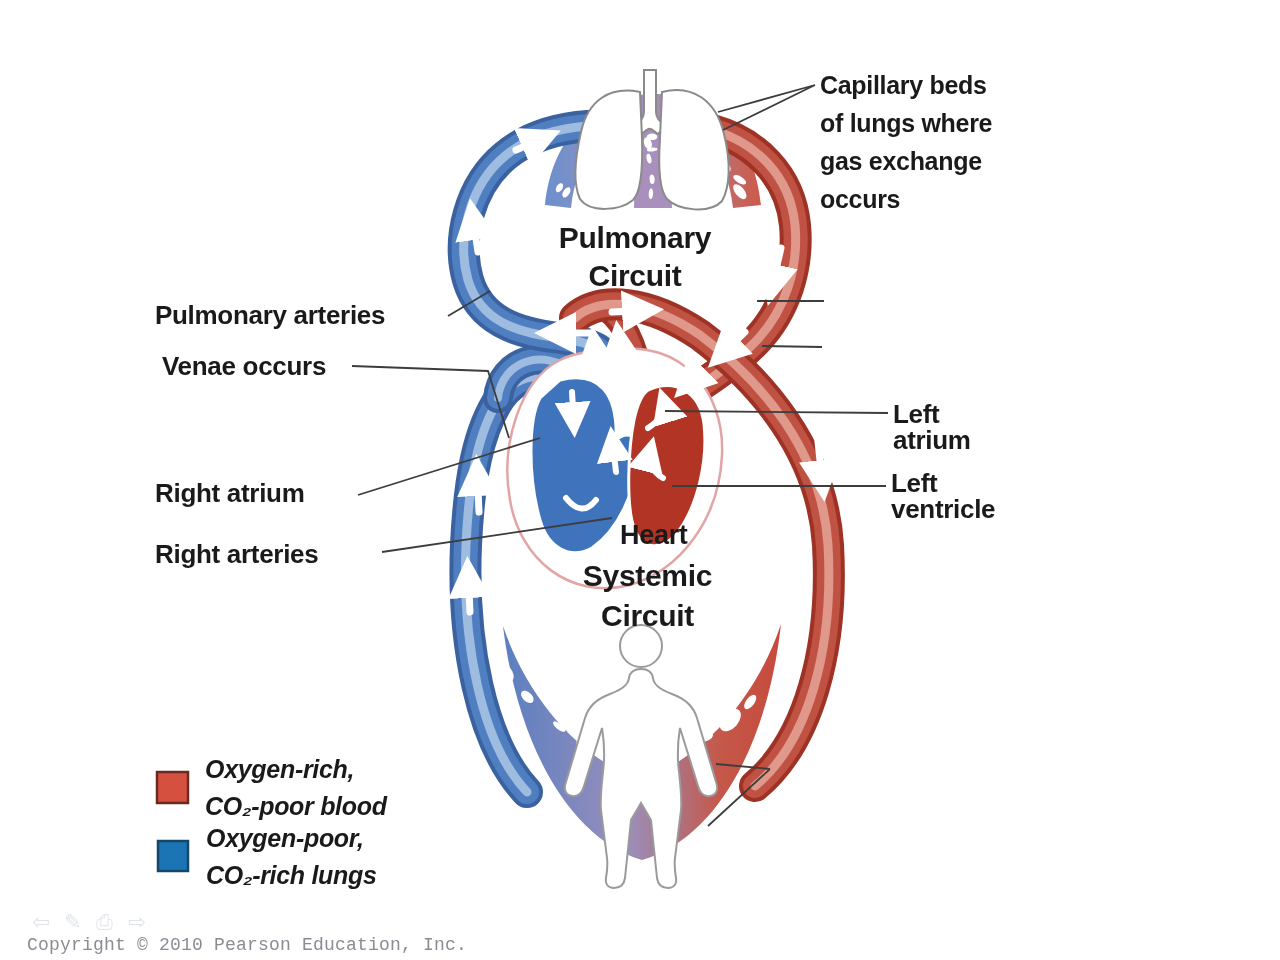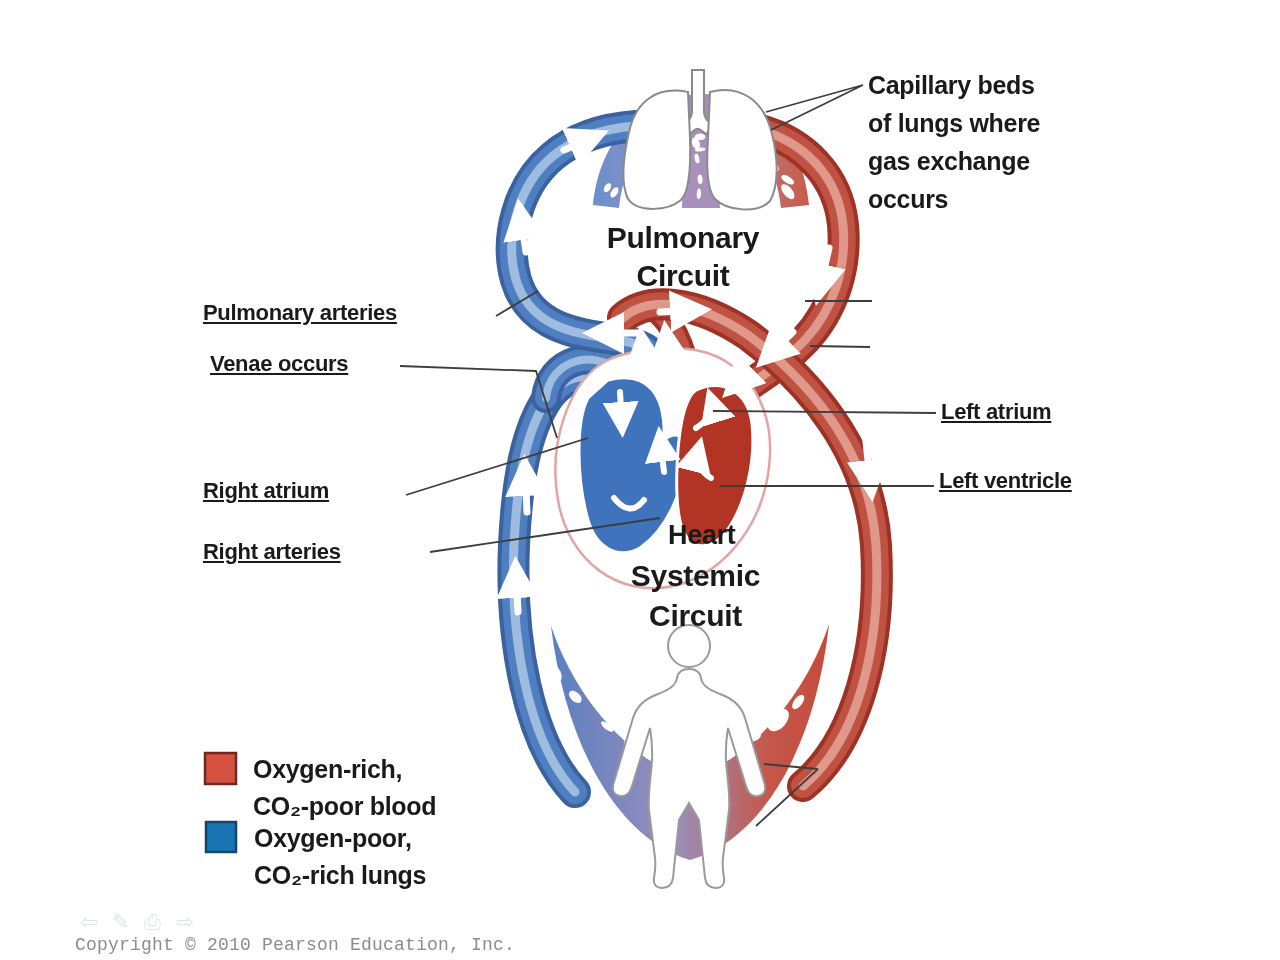--- a/index.html
+++ b/index.html
@@ -1,25 +1,25 @@
 <!DOCTYPE html>
 <html><head>
 <meta charset="utf-8">
 <style>
   html,body{margin:0;padding:0;background:#ffffff;}
   #stage{position:relative;width:1024px;height:960px;background:#ffffff;overflow:hidden;
-         font-family:"Liberation Sans","DejaVu Sans",sans-serif;margin-left:48px;}
+         font-family:"Liberation Sans","DejaVu Sans",sans-serif;}
   #art{position:absolute;left:0;top:0;z-index:1;}
   .lbl{position:absolute;z-index:3;font-weight:700;color:#1a1a1a;
        white-space:pre-line;letter-spacing:-0.3px;}
-  .side{font-size:22px;line-height:1.0;text-decoration:underline;}
+  .side{font-size:26px;line-height:1.0;}
   .multi{font-size:25px;line-height:38px;}
   .title{font-size:30px;line-height:38px;text-align:center;}
   .heart-t{font-size:27px;}
-  .legend-row{position:absolute;z-index:3;display:flex;align-items:flex-start;}
+  .legend-row{position:absolute;z-index:3;display:flex;align-items:center;font-style:italic;}
   .legend-text{font-weight:700;font-size:25px;line-height:37px;color:#1a1a1a;
                white-space:pre-line;letter-spacing:-0.3px;margin-left:14px;}
   .footer-copy{position:absolute;z-index:3;font-size:18px;color:#8b8b94;letter-spacing:0.2px;font-family:Liberation Mono, monospace;}
   .footer-fig{position:absolute;z-index:3;font-size:17.5px;font-weight:700;color:#0f766e;}
   .ghost{position:absolute;z-index:2;font-size:21px;color:#c7cdd6;opacity:0.55;}
   #cursor-layer{position:absolute;left:0;top:0;z-index:6;pointer-events:none;}
 </style>
 </head>
 <body>
 

